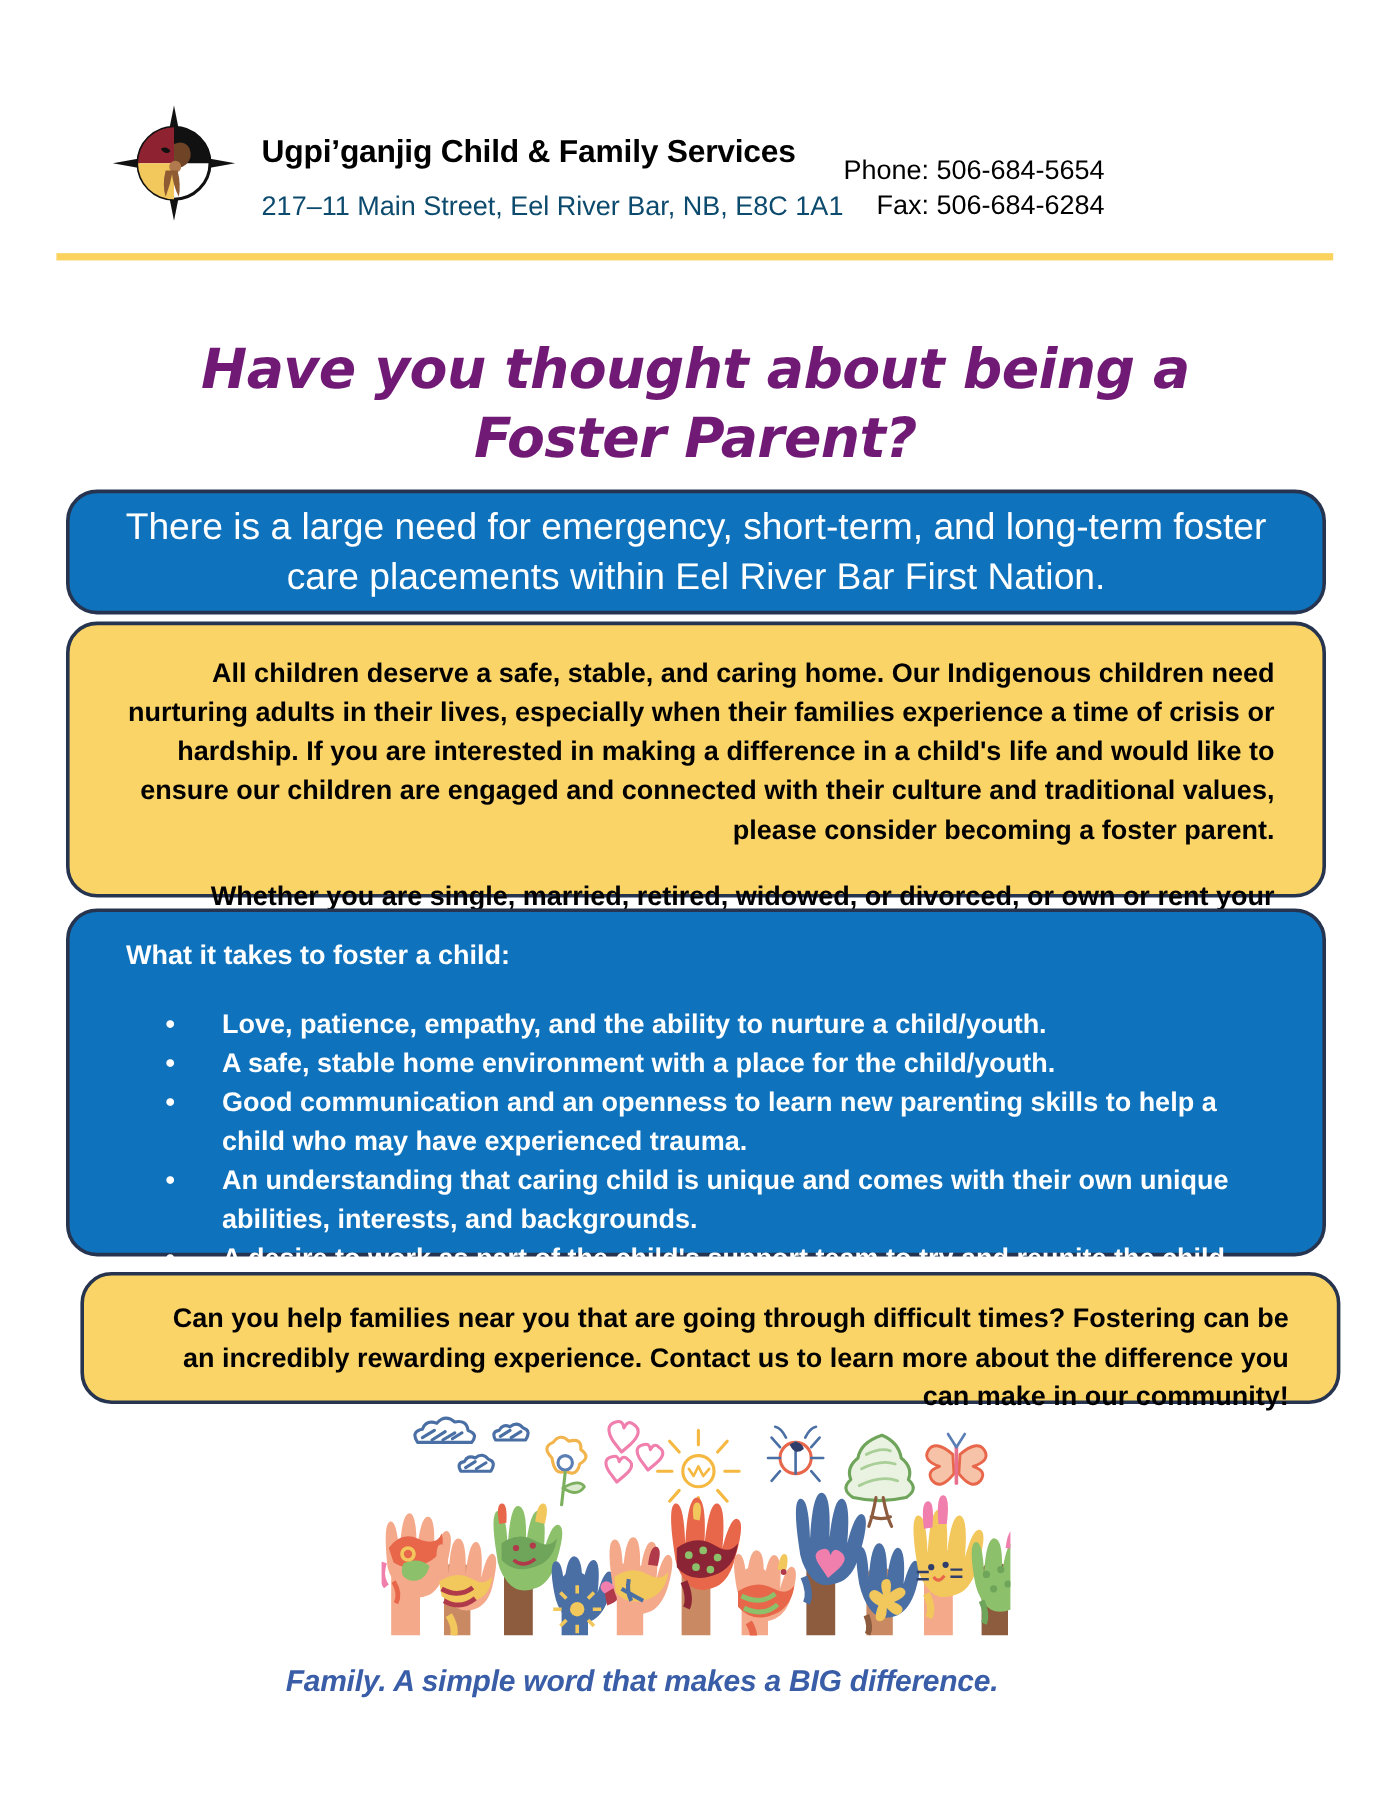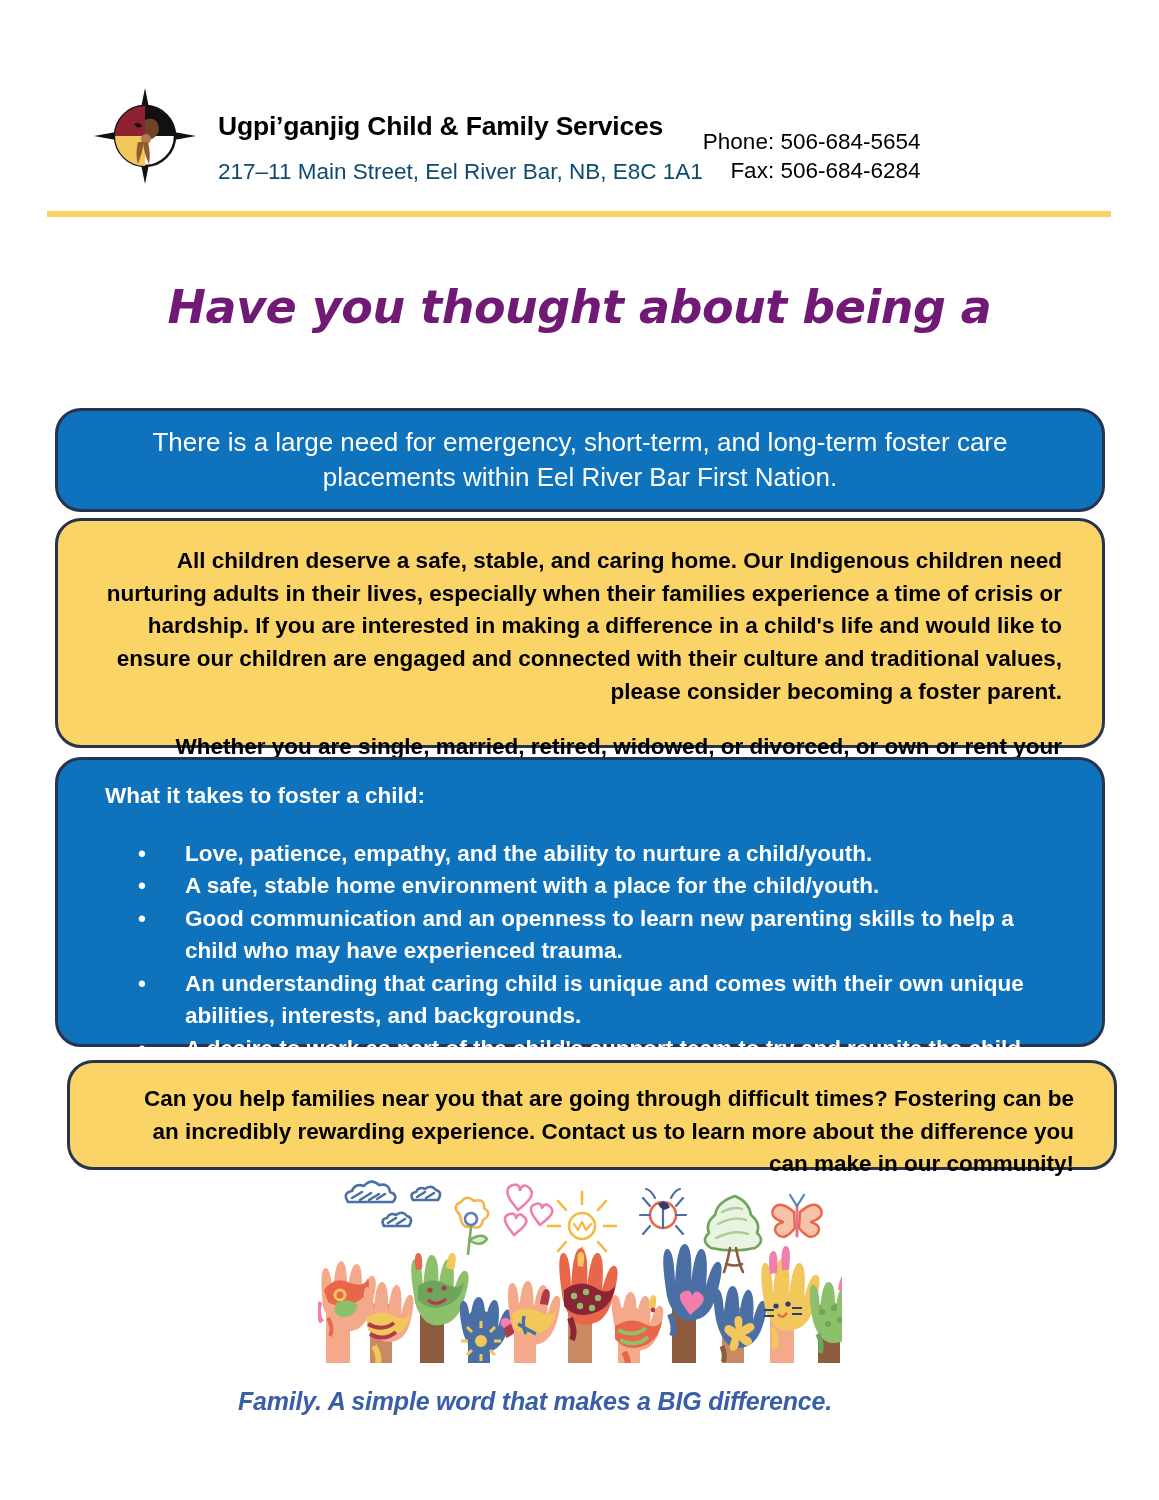--- a/index.html
+++ b/index.html
@@ -118,21 +118,21 @@
   #panel-need {
     top: 408px;
     height: 104px;
     display: flex;
     align-items: center;
     justify-content: center;
     padding: 0 44px;
   }
   #panel-need .txt {
     text-align: center;
-    font-size: 26px;
+    font-size: 31px;
     font-weight: normal;
     line-height: 1.34;
   }
 
   
   #panel-desc {
     top: 518px;
     height: 230px;
     padding: 24px 40px 20px 47px;
   }
@@ -249,20 +249,21 @@
   <div class="contact-block">
     <div class="contact-line">Phone: 506-684-5654</div>
     <div class="contact-line">Fax: 506-684-6284</div>
   </div>
 </div>
 
 <div class="divider"></div>
 
 <h1 class="headline">
   <span>Have you thought about being a</span>
+  <span class="l2">Foster Parent?</span>
 </h1>
 
 <div class="panel panel-blue" id="panel-need">
   <div class="txt">There is a large need for emergency, short-term, and long-term foster care placements within Eel River Bar First Nation.</div>
 </div>
 
 <div class="panel panel-yellow" id="panel-desc">
   <p>All children deserve a safe, stable, and caring home. Our Indigenous children need nurturing adults in their lives, especially when their families experience a time of crisis or hardship. If you are interested in making a difference in a child's life and would like to ensure our children are engaged and connected with their culture and traditional values, please consider becoming a foster parent.</p>
   <p>Whether you are single, married, retired, widowed, or divorced, or own or rent your home, you can be eligible to be a foster parent!</p>
 </div>

